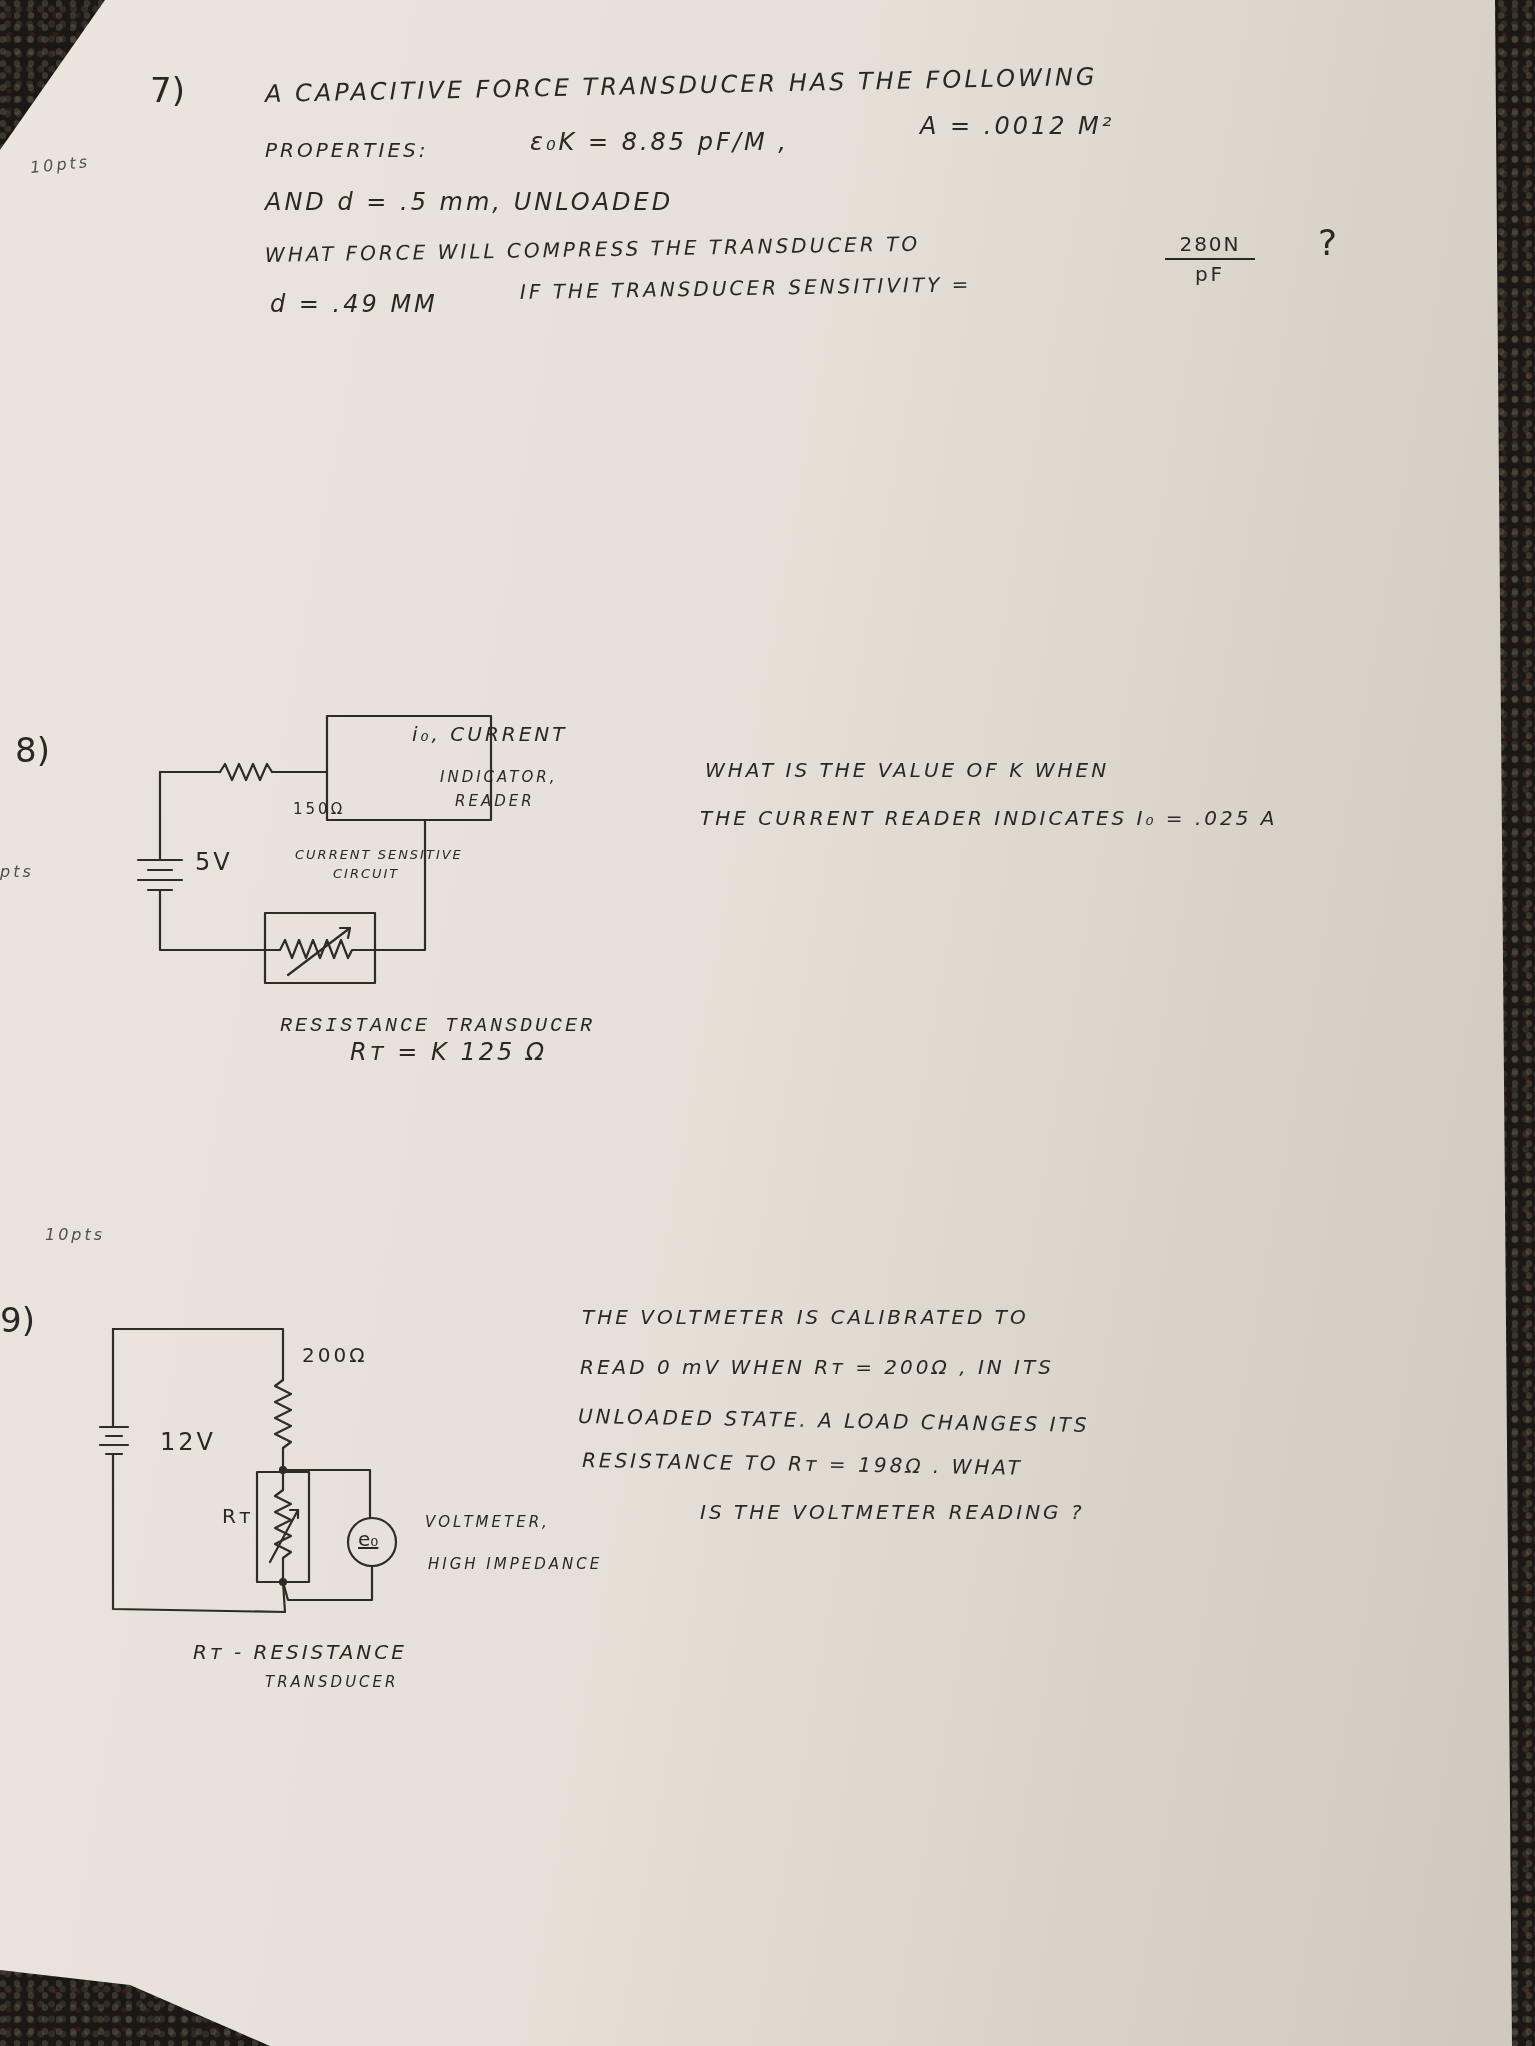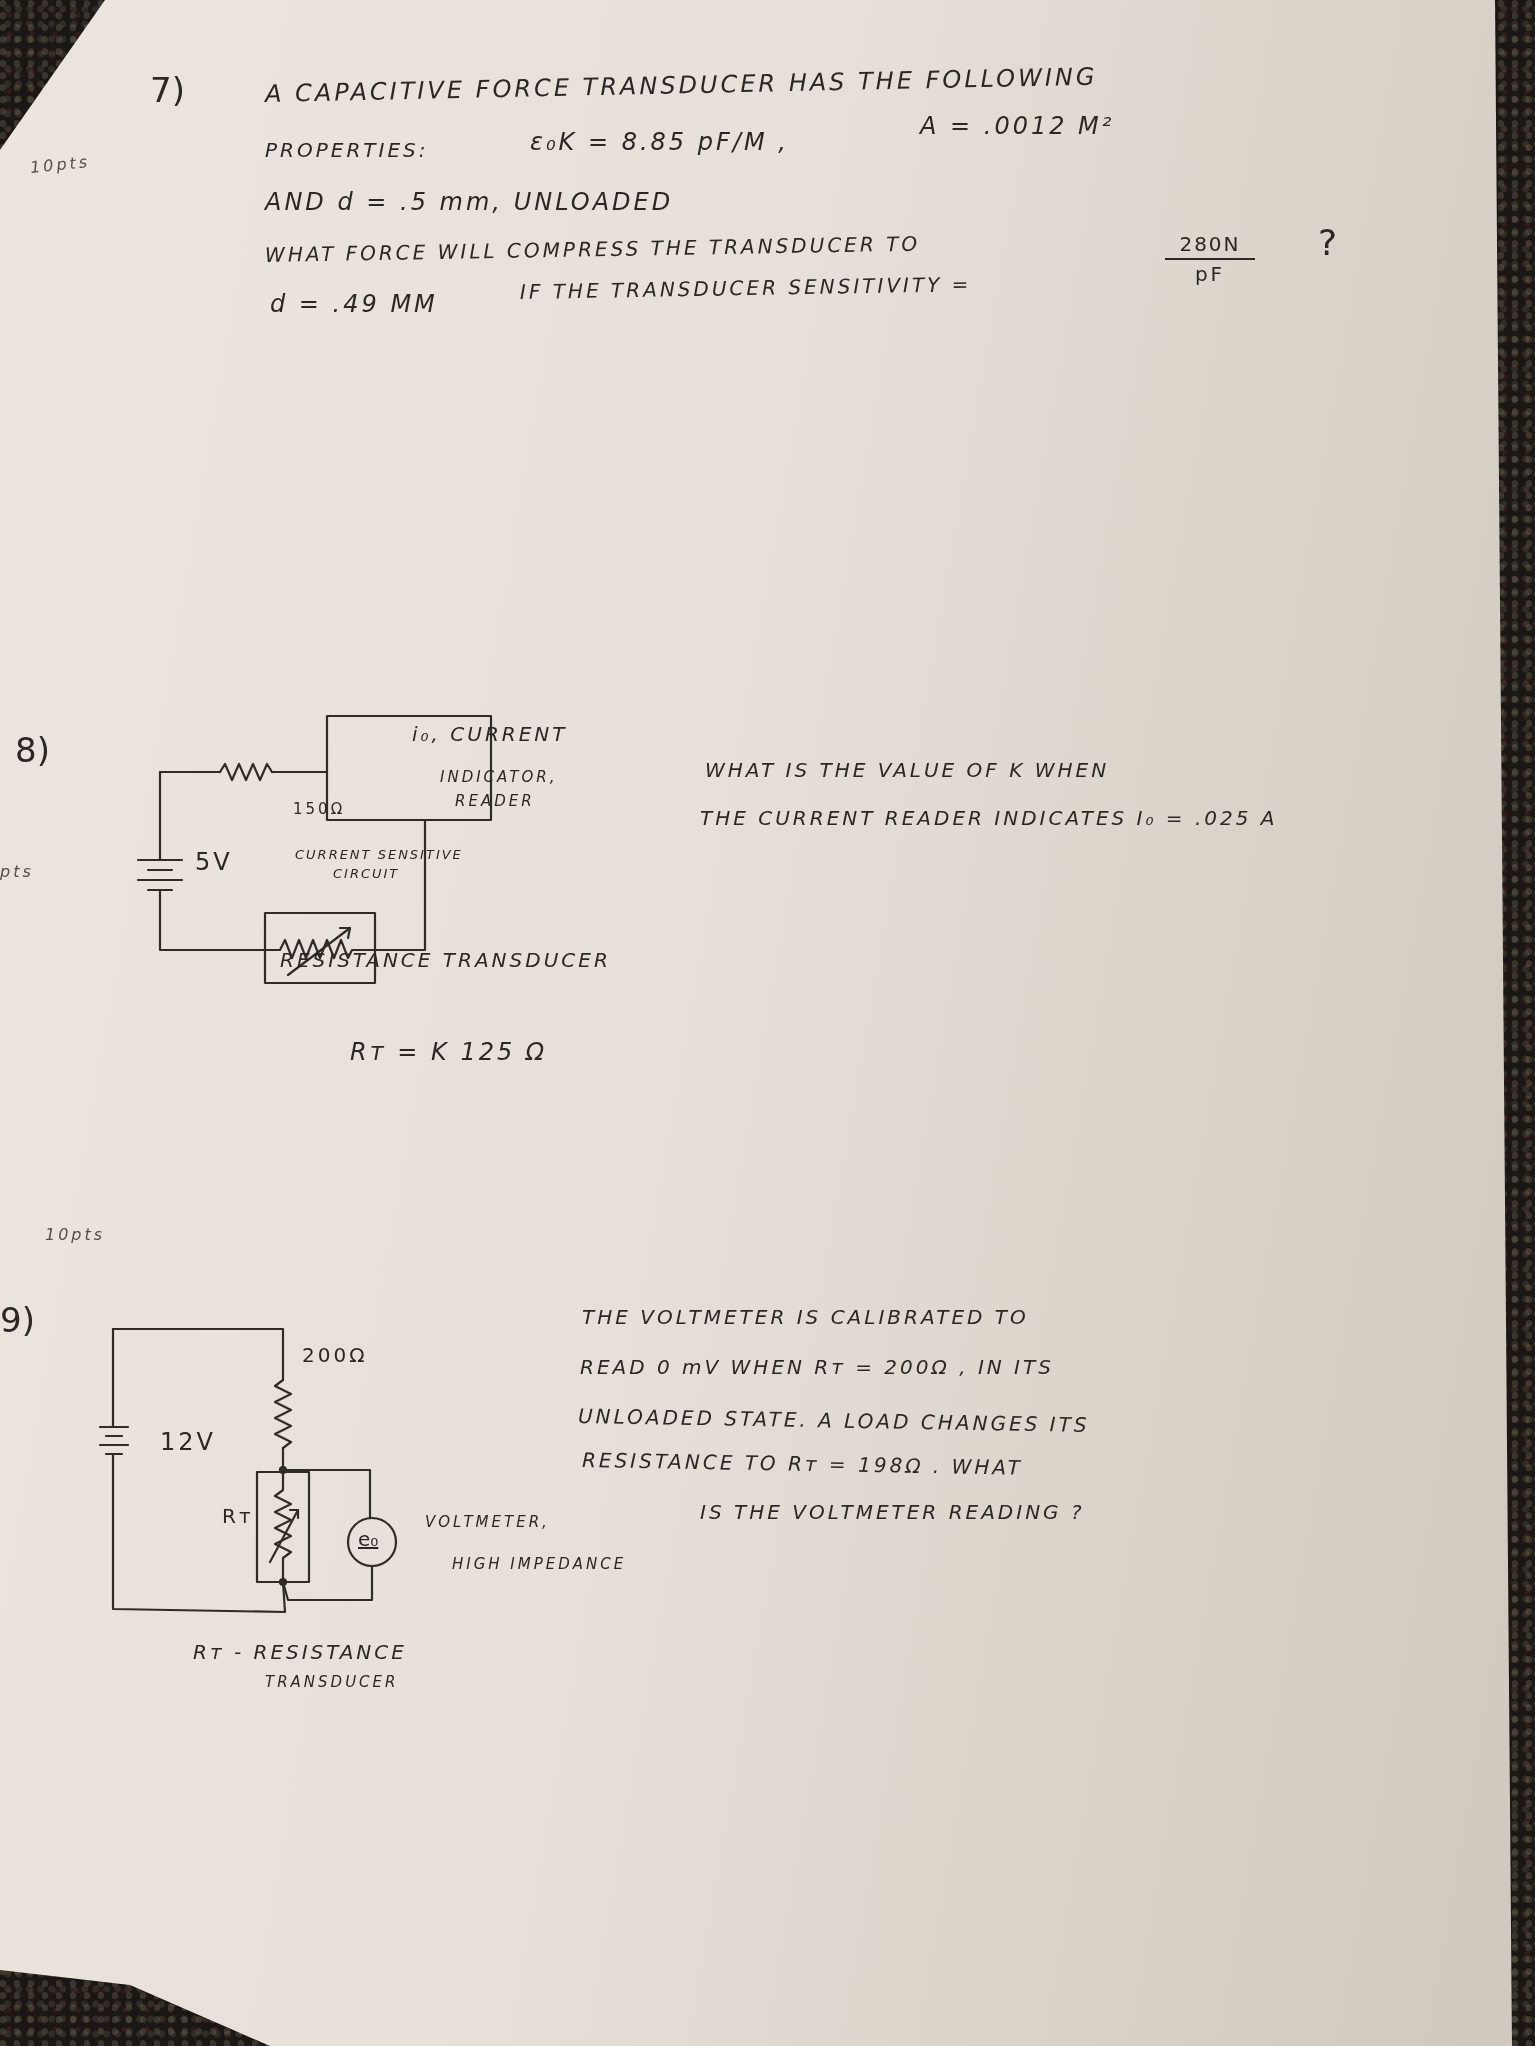--- a/index.html
+++ b/index.html
@@ -85,21 +85,21 @@
   <line x1="188" y1="275" x2="250" y2="228"></line>
   <polyline points="240,228 250,228 248,238"></polyline>
 </svg>
 <div class="hw sm" style="left:293px;top:800px;font-style:normal;">150Ω</div>
 <div class="hw lg" style="left:195px;top:848px;font-style:normal;">5V</div>
 <div class="hw md" style="left:412px;top:722px;text-transform:none;">i₀, CURRENT</div>
 <div class="hw sm" style="left:440px;top:768px;">INDICATOR,</div>
 <div class="hw sm" style="left:455px;top:792px;">READER</div>
 <div class="hw xs" style="left:295px;top:847px;letter-spacing:2px;">CURRENT SENSITIVE</div>
 <div class="hw xs" style="left:312px;top:866px;letter-spacing:2px;margin-left:21px;">CIRCUIT</div>
-<div class="hw md" style="left:280px;top:948px;">RESISTANCE TRANSDUCER</div>
+<div class="hw md" style="left:280px;top:1014px;font-family:Liberation Mono, monospace;">RESISTANCE TRANSDUCER</div>
 <div class="hw lg" style="left:350px;top:1038px;text-transform:none;">Rт = K 125 Ω</div>
 
 <div class="hw md" style="left:705px;top:758px;">WHAT IS THE VALUE OF K WHEN</div>
 <div class="hw md" style="left:700px;top:806px;">THE CURRENT READER INDICATES i₀ = .025 A</div>
 
 <div class="hw pts" style="left:45px;top:1225px;">10pts</div>
 <div class="hw num" style="left:0px;top:1300px;">9)</div>
 
 <svg class="circuit" style="left:100px;top:1300px;" width="420" height="340">
 
@@ -127,21 +127,21 @@
   <line x1="0" y1="145" x2="28" y2="145"></line>
   <line x1="6" y1="154" x2="22" y2="154"></line>
   <polyline points="13,29 13,127"></polyline>
   <polyline points="13,154 13,180"></polyline>
 </svg>
 <div class="hw lg" style="left:160px;top:1428px;font-style:normal;">12V</div>
 <div class="hw md" style="left:302px;top:1343px;font-style:normal;">200Ω</div>
 <div class="hw md" style="left:222px;top:1504px;text-transform:none;font-style:normal;">Rт</div>
 <div class="hw md" style="left:358px;top:1527px;text-transform:none;font-style:normal;letter-spacing:0;text-decoration:underline;">e₀</div>
 <div class="hw sm" style="left:425px;top:1513px;">VOLTMETER,</div>
-<div class="hw sm" style="left:428px;top:1555px;margin-left:24px;">HIGH IMPEDANCE</div>
+<div class="hw sm" style="left:428px;top:1555px;">HIGH IMPEDANCE</div>
 <div class="hw md" style="left:193px;top:1640px;text-transform:none;">Rт - RESISTANCE</div>
 <div class="hw sm" style="left:265px;top:1673px;text-align:right;">TRANSDUCER</div>
 
 <div class="hw md" style="left:582px;top:1305px;">THE VOLTMETER IS CALIBRATED TO</div>
 <div class="hw md" style="left:580px;top:1355px;text-transform:none;">READ 0 mV WHEN Rт = 200Ω , IN ITS</div>
 <div class="hw md" style="left:578px;top:1404px;transform:rotate(1deg);transform-origin:left;">UNLOADED STATE. A LOAD CHANGES ITS</div>
 <div class="hw md" style="left:582px;top:1448px;transform:rotate(1deg);transform-origin:left;text-transform:none;">RESISTANCE TO Rт = 198Ω . WHAT</div>
 <div class="hw md" style="left:700px;top:1500px;font-style:italic;">IS THE VOLTMETER READING ?</div>
 
 </body></html>

